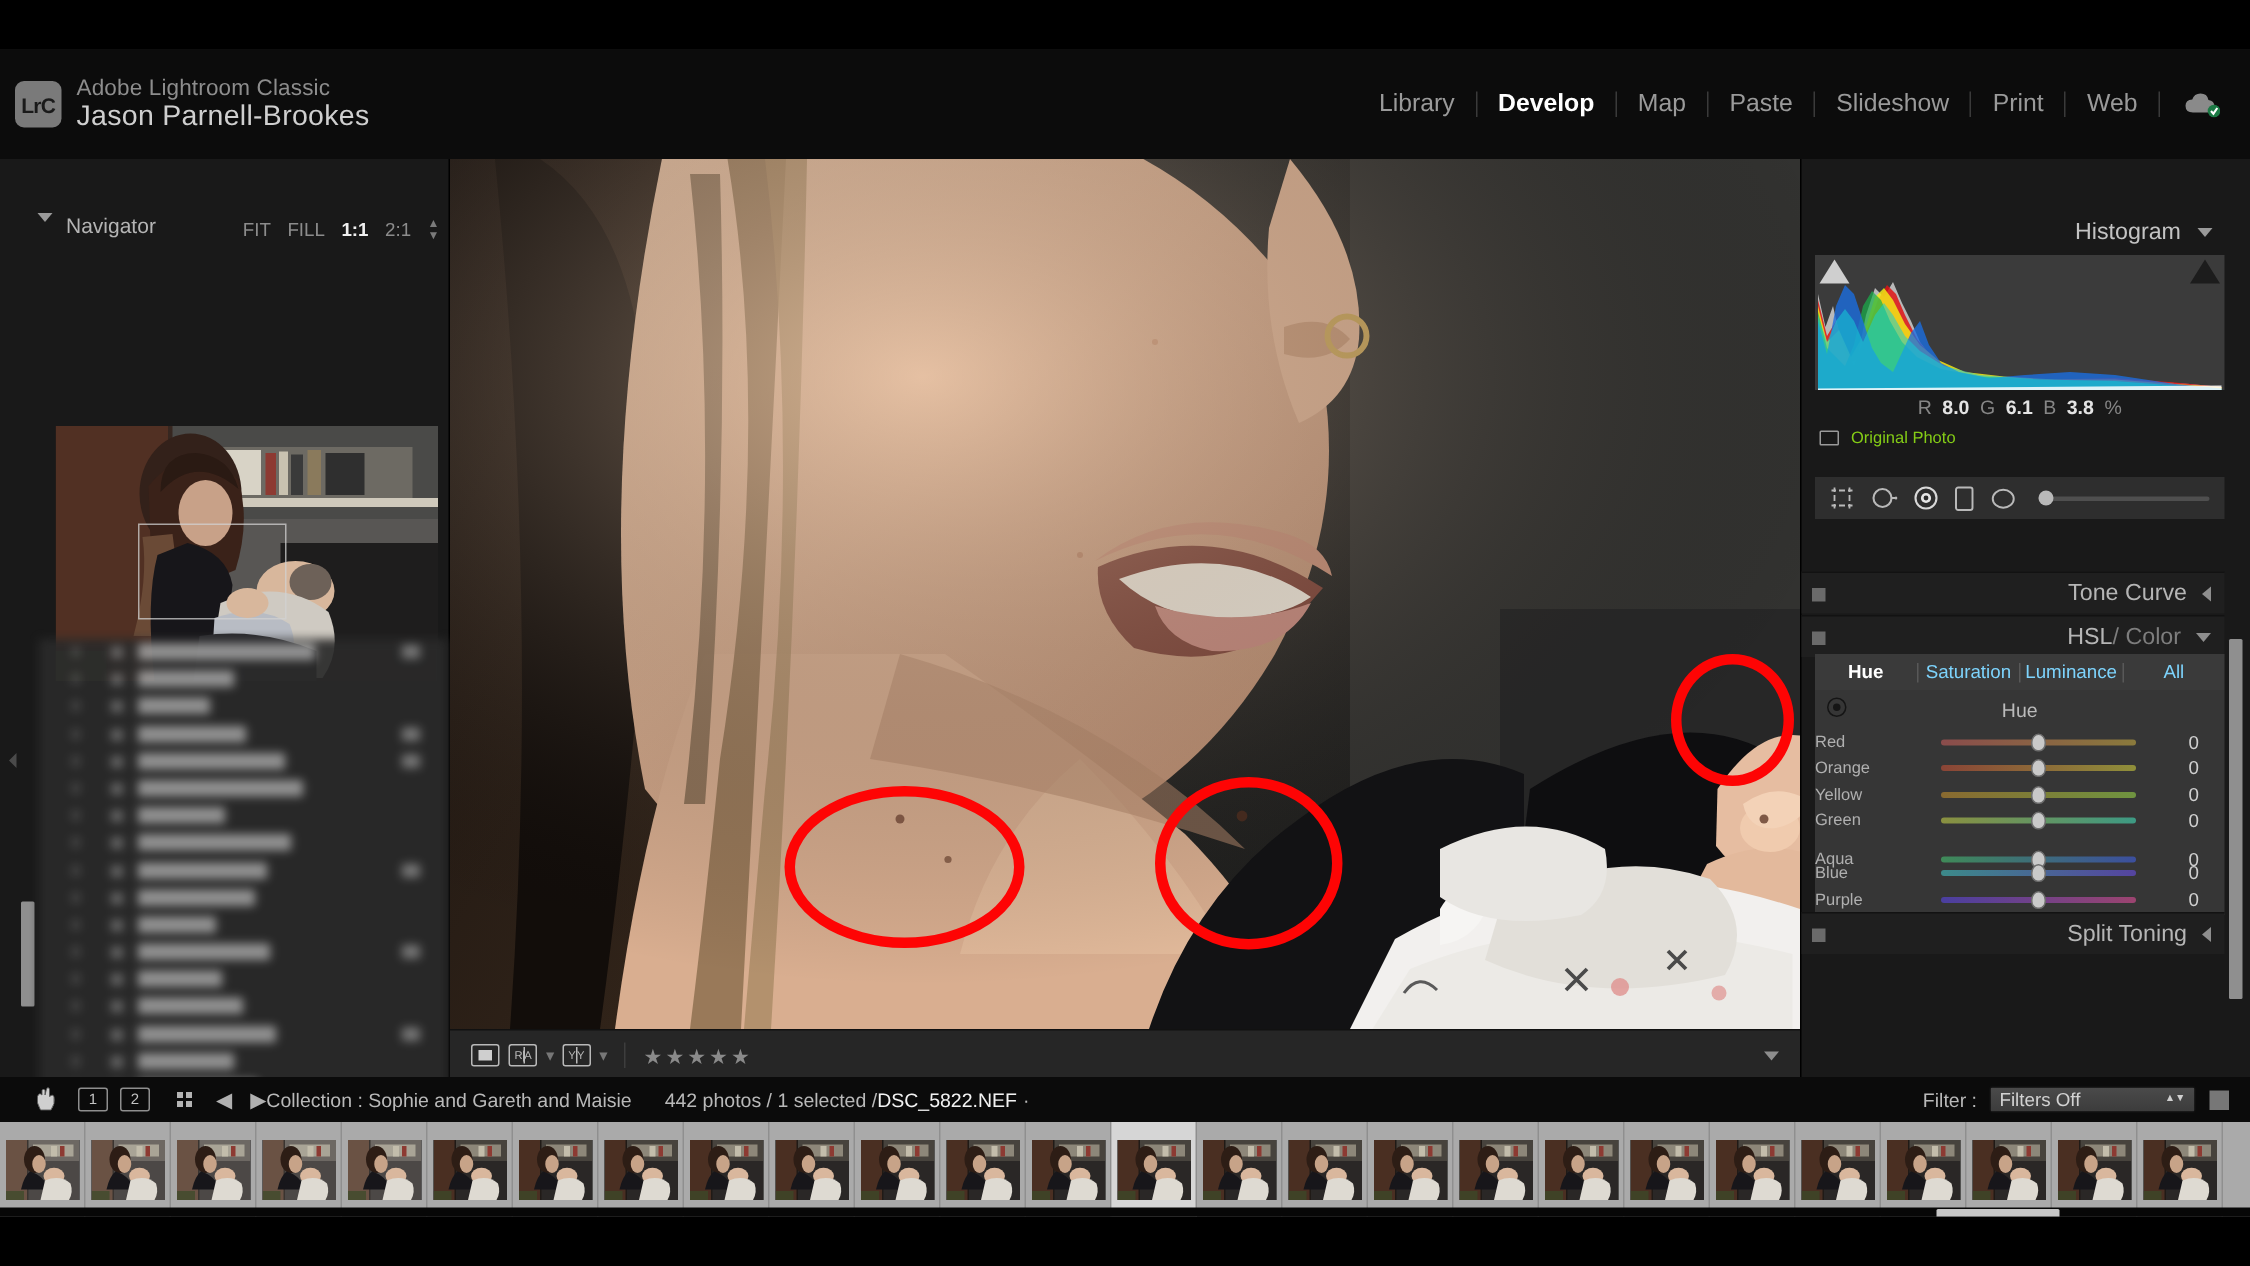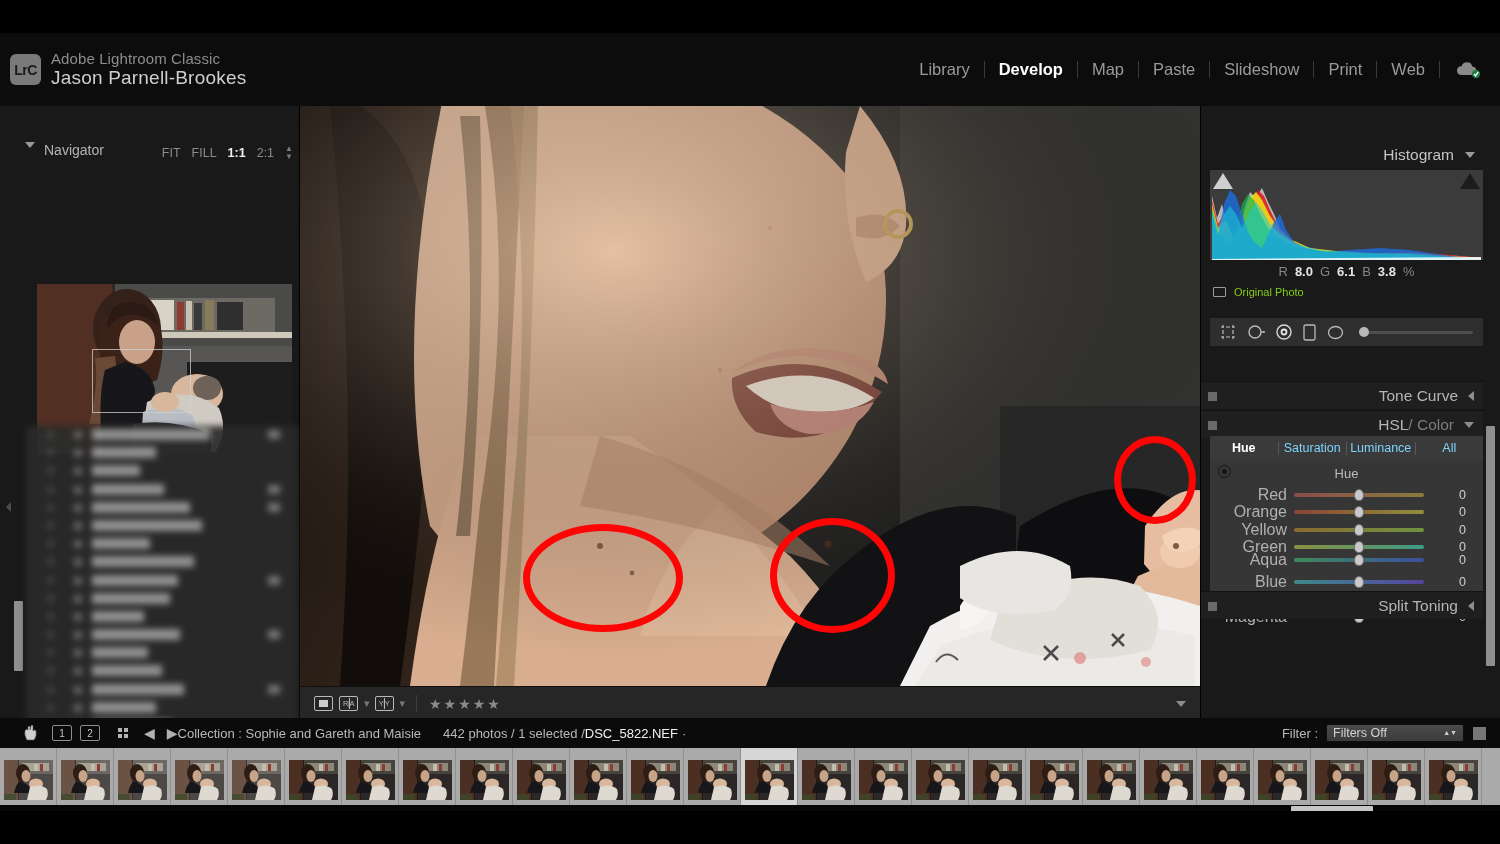--- a/index.html
+++ b/index.html
@@ -173,21 +173,21 @@
   .hsl-tabs .tb{ flex:1; text-align:center; color:#7dd3fc; cursor:pointer; }
   .hsl-tabs .tb.active{ color:#ffffff; font-weight:bold; }
   .hsl-tabs .vdiv{ width:1px; height:13px; background:#585858; }
 
   .hsl-body{ position:absolute; left:9px; top:354px; width:273px; height:150px; background:#363636; }
   .hsl-title{ position:absolute; left:0; top:6px; width:273px; text-align:center; font-size:13px; color:#bbb; }
   .tat{ position:absolute; left:8px; top:5px; width:13px; height:13px; border:1.6px solid #151515; border-radius:50%;
         display:flex; align-items:center; justify-content:center; cursor:pointer; }
   .tat::after{ content:""; width:5px; height:5px; border-radius:50%; background:#151515; }
   .slider-row{ position:absolute; left:0; width:273px; height:17.5px; display:flex; align-items:center; }
-  .sl-label{ width:84px; text-align:right; font-size:16px; color:#b0b0b0; padding-right:7px; }
+  .sl-label{ width:84px; text-align:left; font-size:11px; color:#b0b0b0; padding-right:7px; }
   .sl-track{ position:relative; width:130px; height:4px; border-radius:2px; cursor:pointer; }
   .sl-knob{ position:absolute; left:50%; top:-4px; margin-left:-5px; width:10px; height:12px; cursor:pointer;
             background:#c9c9c9; border-radius:50% 50% 45% 45%; border:1px solid #6d6d6d; }
   .sl-val{ width:52px; text-align:right; font-size:12.5px; color:#cfcfcf; padding-right:10px; }
 
   .right-footer{
     position:absolute; left:9px; top:652px; width:273px; height:28px; display:flex; gap:5px;
   }
   .right-caret{ position:absolute; left:142px; top:648px; width:0;height:0;
     border-left:4px solid transparent;border-right:4px solid transparent;border-top:4px solid #6a6a6a; }
@@ -655,21 +655,21 @@
             </span>
             <span class="sl-val">0</span>
           </div>
           <div class="slider-row" style="top: 78.5px;">
             <span class="sl-label">Green</span>
             <span class="sl-track" style="background: linear-gradient(to right, rgb(138, 144, 64), rgb(61, 154, 132));">
               <span class="sl-knob"></span>
             </span>
             <span class="sl-val">0</span>
           </div>
-          <div class="slider-row" style="top: 91px;">
+          <div class="slider-row" style="top: 104px;">
             <span class="sl-label">Aqua</span>
             <span class="sl-track" style="background: linear-gradient(to right, rgb(63, 138, 88), rgb(60, 79, 158));">
               <span class="sl-knob"></span>
             </span>
             <span class="sl-val">0</span>
           </div>
           <div class="slider-row" style="top: 113.5px;">
             <span class="sl-label">Blue</span>
             <span class="sl-track" style="background: linear-gradient(to right, rgb(60, 138, 138), rgb(85, 68, 160));">
               <span class="sl-knob"></span>
@@ -686,21 +686,21 @@
           <div class="slider-row" style="top: 148.5px;">
             <span class="sl-label">Magenta</span>
             <span class="sl-track" style="background: linear-gradient(to right, rgb(138, 63, 160), rgb(156, 74, 68));">
               <span class="sl-knob"></span>
             </span>
             <span class="sl-val">0</span>
           </div>
         </div>
     </div>
 
-    <div class="acc-row" style="top:485px;">
+    <div class="acc-row" style="top:502px;">
       <span class="sw"></span>
       <span>Split Toning</span>
       <span class="acc-arrow"></span>
     </div>
 
 
     <div class="panel-scroll-r"></div>
 
     <div class="right-caret"></div>
     <div class="right-footer">

